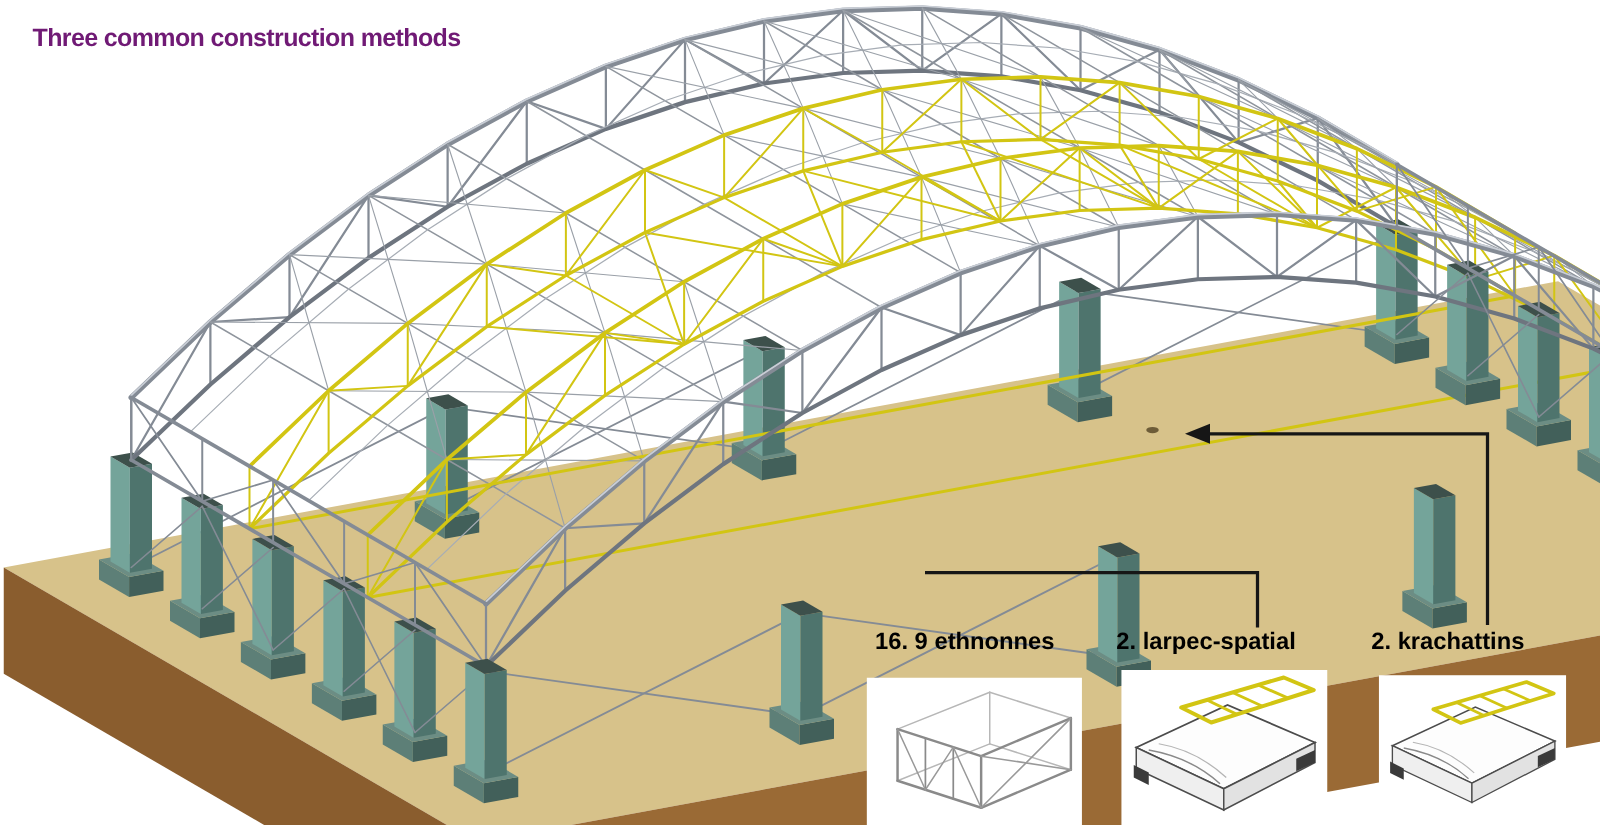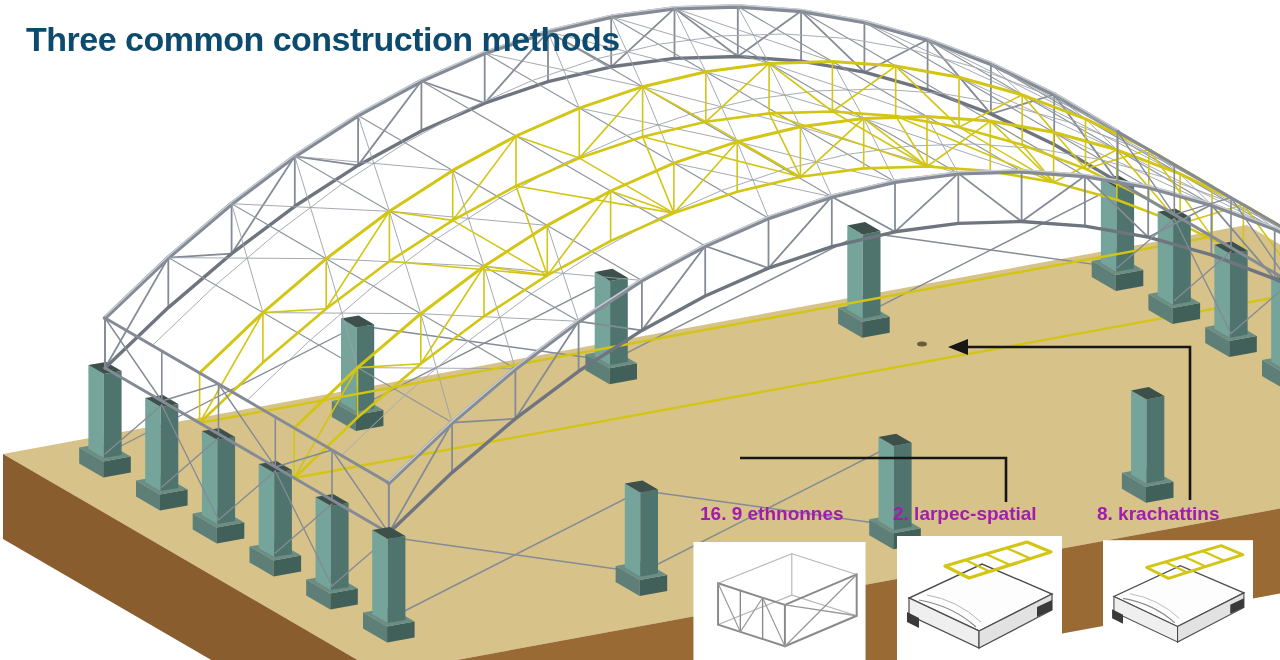--- a/index.html
+++ b/index.html
@@ -1,21 +1,21 @@
 <!DOCTYPE html>
 <html><head>
 <meta charset="utf-8">
 <style>
   html,body{margin:0;padding:0;background:#ffffff;}
   .stage{position:relative;width:1280px;height:660px;overflow:hidden;background:#ffffff;
          font-family:"Liberation Sans",sans-serif;}
   #scene{position:absolute;left:0;top:0;}
-  .title{position:absolute;left:26px;top:20px;font-size:34px;font-weight:bold;color:#0c4a6e;
+  .title{position:absolute;left:26px;top:20px;font-size:20px;font-weight:bold;color:#701a75;
          letter-spacing:-0.5px;white-space:nowrap;}
-  .label{position:absolute;top:503px;font-size:19px;font-weight:bold;color:#a21caf;white-space:nowrap;}
+  .label{position:absolute;top:503px;font-size:19px;font-weight:bold;color:#000000;white-space:nowrap;}
   .thumb{position:absolute;}
 </style>
 </head>
 <body>
 
 <div class="stage">
   <svg id="scene" width="1280" height="660" viewBox="0 0 1280 660">
       <g>
         <path d="M3.0 453.9 L 1246.5 224.9 L 1624.9 444.9 L 381.4 673.9 Z" fill="#d7c28a"></path>
         <path d="M3.0 453.9 L 381.4 673.9 L 381.4 758.9 L 3.0 538.9 Z" fill="#8a5d2e"></path>
@@ -483,21 +483,21 @@
         <path d="M740 458 L1006 458 L1006 502" stroke="#161616" stroke-width="2.6" fill="none"></path>
         <path d="M962 347 L1190 347 L1190 500" stroke="#161616" stroke-width="2.6" fill="none"></path>
         <path d="M948 347 L968 339 L968 355 Z" fill="#161616"></path>
       </g>
     </svg>
 
   <div class="title">Three common construction methods</div>
 
   <div class="label" style="left:700px">16. 9 ethnonnes</div>
   <div class="label" style="left:893px">2. larpec-spatial</div>
-  <div class="label" style="left:1097px">8. krachattins</div>
+  <div class="label" style="left:1097px">2. krachattins</div>
 
   <svg id="thumb1" class="thumb" style="left:692px;top:542px" width="175" height="118" viewBox="0 0 175 120">
       <rect x="0" y="0" width="175" height="120" fill="#ffffff"></rect>
       <path d="M25 42L100 12" stroke="#b7b7b7" stroke-width="1.2" fill="none" stroke-linecap="round"></path>
       <path d="M100 12L166 33" stroke="#b7b7b7" stroke-width="1.2" fill="none" stroke-linecap="round"></path>
       <path d="M100 12L100 54" stroke="#b7b7b7" stroke-width="1.2" fill="none" stroke-linecap="round"></path>
       <path d="M25 84L100 54" stroke="#b7b7b7" stroke-width="1.2" fill="none" stroke-linecap="round"></path>
       <path d="M100 54L166 75" stroke="#b7b7b7" stroke-width="1.2" fill="none" stroke-linecap="round"></path>
       <path d="M25 42L93 64" stroke="#8a8a8a" stroke-width="2" fill="none" stroke-linecap="round"></path>
       <path d="M93 64L166 33" stroke="#8a8a8a" stroke-width="2" fill="none" stroke-linecap="round"></path>

